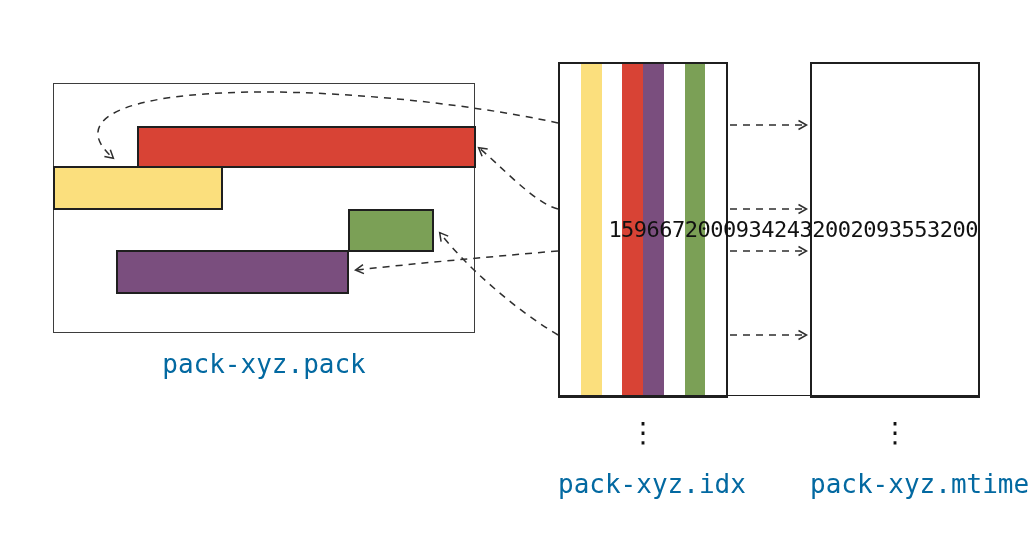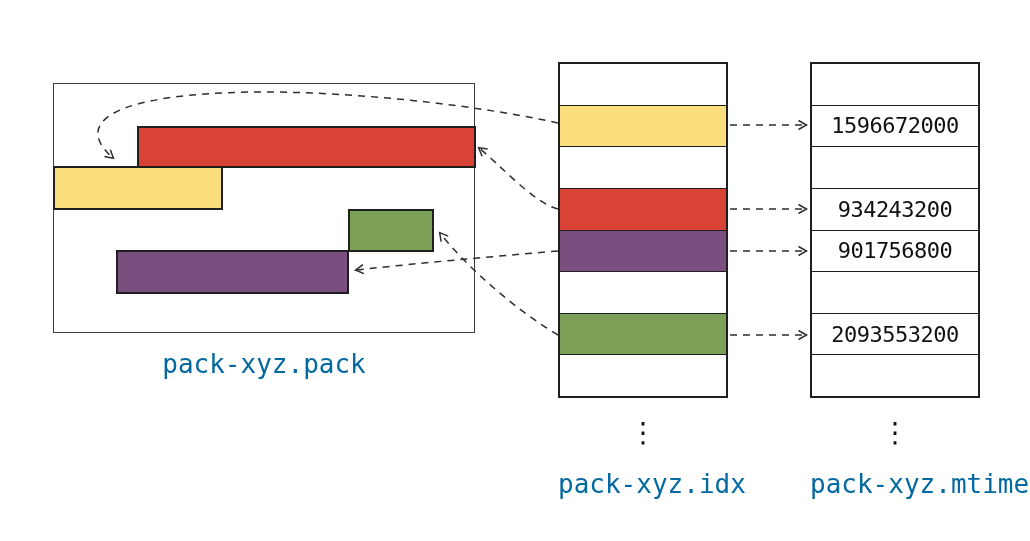--- a/index.html
+++ b/index.html
@@ -34,21 +34,21 @@
 
   
   .column {
     position: absolute;
     top: 62px;
     width: 170px; height: 336px;
     border: 2px solid #1f1f1f;
     box-sizing: border-box;
     background: #ffffff;
     display: flex;
-    flex-direction: column;
+    justify-content: flex-end;
   }
   .idx-column    { left: 558px; }
   .mtimes-column { left: 810px; }
   .cell {
     flex: 1;
     box-sizing: border-box;
     border-bottom: 1.5px solid #1f1f1f;
     display: flex;
     align-items: center;
     justify-content: center;
@@ -125,21 +125,20 @@
     <div class="cell"></div>
   </div>
   <div class="vdots idx-dots">⋮</div>
   <div class="file-label idx-label">pack-xyz.idx</div>
 
   <div class="column mtimes-column">
     <div class="cell"></div>
     <div class="cell">1596672000</div>
     <div class="cell"></div>
     <div class="cell">934243200</div>
-    <div class="cell">901756800</div>
     <div class="cell"></div>
     <div class="cell">2093553200</div>
     <div class="cell"></div>
   </div>
   <div class="vdots mtimes-dots">⋮</div>
   <div class="file-label mtimes-label">pack-xyz.mtimes</div>
 
   <svg class="arrow-layer" viewBox="0 0 1030 541" xmlns="http://www.w3.org/2000/svg">
     <defs>
       <marker id="ah" viewBox="-10 -6 12 12" refX="-0.5" refY="0" markerWidth="18" markerHeight="12" orient="auto" markerUnits="userSpaceOnUse">

